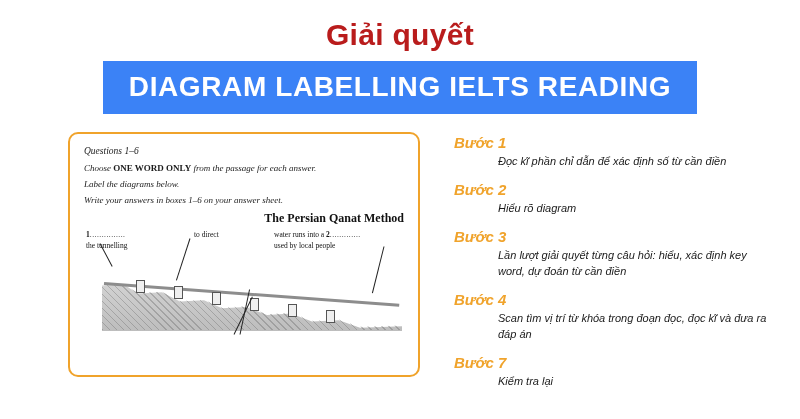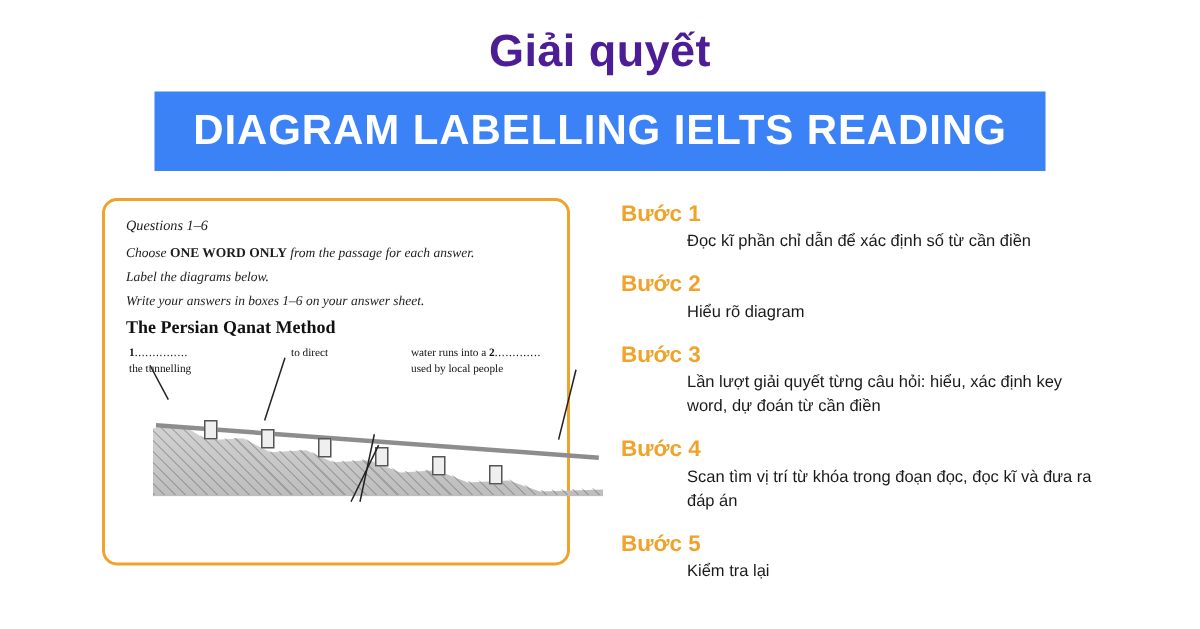--- a/index.html
+++ b/index.html
@@ -14,21 +14,21 @@
     overflow: hidden;
     position: relative;
   }
 
   
   .header {
     text-align: center;
     padding-top: 18px;
   }
   .title-top {
-    color: #4c1d95;
+    color: #b91c1c;
     font-size: 30px;
     font-weight: bold;
     letter-spacing: 0.3px;
     line-height: 1.1;
     text-align: center;
   }
   .title-bar {
     display: inline-block;
     background: #3b82f6;
     color: #ffffff;
@@ -44,21 +44,21 @@
   .main {
     display: flex;
     margin-top: 18px;
     padding: 0 28px 0 68px;
     box-sizing: border-box;
     align-items: flex-start;
   }
 
   
   .card {
-    width: 312px;
+    width: 352px;
     height: 245px;
     border: 2px solid #f0a32b;
     border-radius: 10px;
     box-sizing: border-box;
     padding: 12px 14px 8px 14px;
     background: #ffffff;
     position: relative;
     flex: 0 0 auto;
   }
   .q-head {
@@ -73,21 +73,21 @@
     font-style: italic;
     font-size: 9px;
     color: #1c1c1c;
     margin-bottom: 6px;
   }
   .q-line b {
     font-style: normal;
     font-weight: bold;
   }
   .diagram-title {
-    text-align: left;
+    text-align: right;
     font-family: "Liberation Serif", serif;
     font-weight: bold;
     font-size: 12px;
     color: #111;
     margin: 6px 0 4px 0;
   }
 
   
   .diagram {
     position: relative;
@@ -162,20 +162,21 @@
     font-family: "Liberation Serif", serif;
     font-size: 7.5px;
     color: #111;
   }
 
   
   .steps {
     margin-left: 34px;
     flex: 1 1 auto;
     padding-top: 2px;
+    font-style: italic;
   }
   .step { margin-bottom: 11px; }
   .step:last-child { margin-bottom: 0; }
   .step-title {
     color: #f0a32b;
     font-size: 15px;
     font-weight: bold;
     margin-bottom: 3px;
   }
   .step-text {
@@ -251,18 +252,18 @@
     </div>
     <div class="step">
       <div class="step-title">Bước 3</div>
       <div class="step-text">Lần lượt giải quyết từng câu hỏi: hiểu, xác định key word, dự đoán từ cần điền</div>
     </div>
     <div class="step">
       <div class="step-title">Bước 4</div>
       <div class="step-text">Scan tìm vị trí từ khóa trong đoạn đọc, đọc kĩ và đưa ra đáp án</div>
     </div>
     <div class="step">
-      <div class="step-title">Bước 5</div>
+      <div class="step-title">Bước 7</div>
       <div class="step-text">Kiểm tra lại</div>
     </div>
   </div>
 
 </div>
 
 </body></html>

